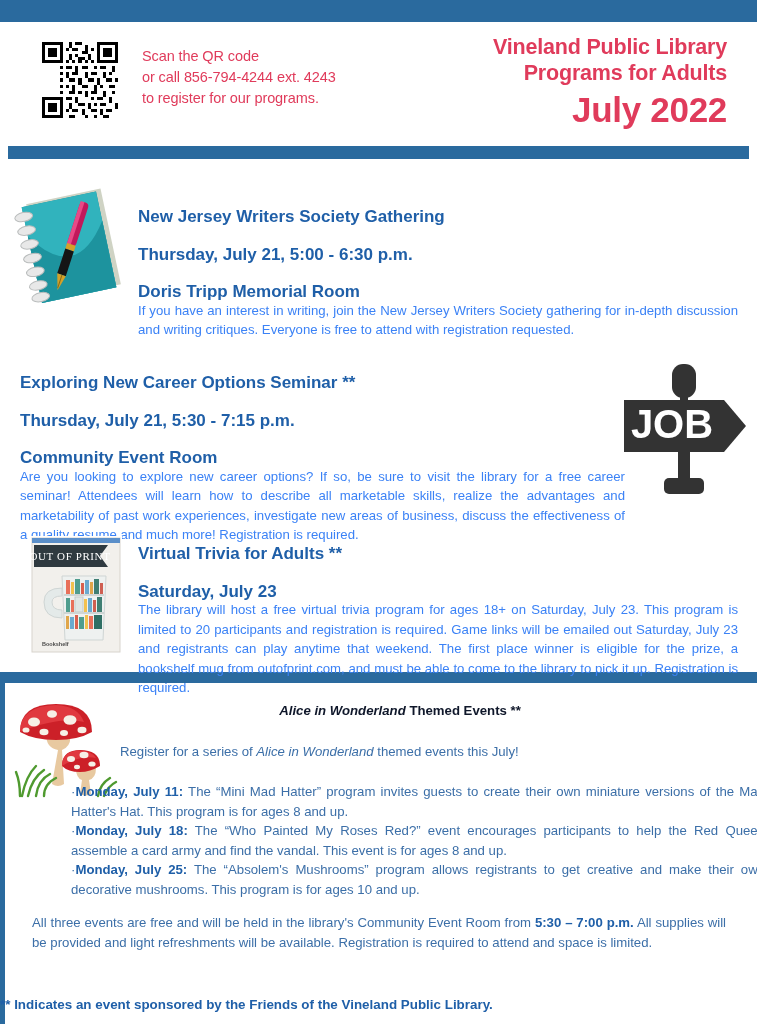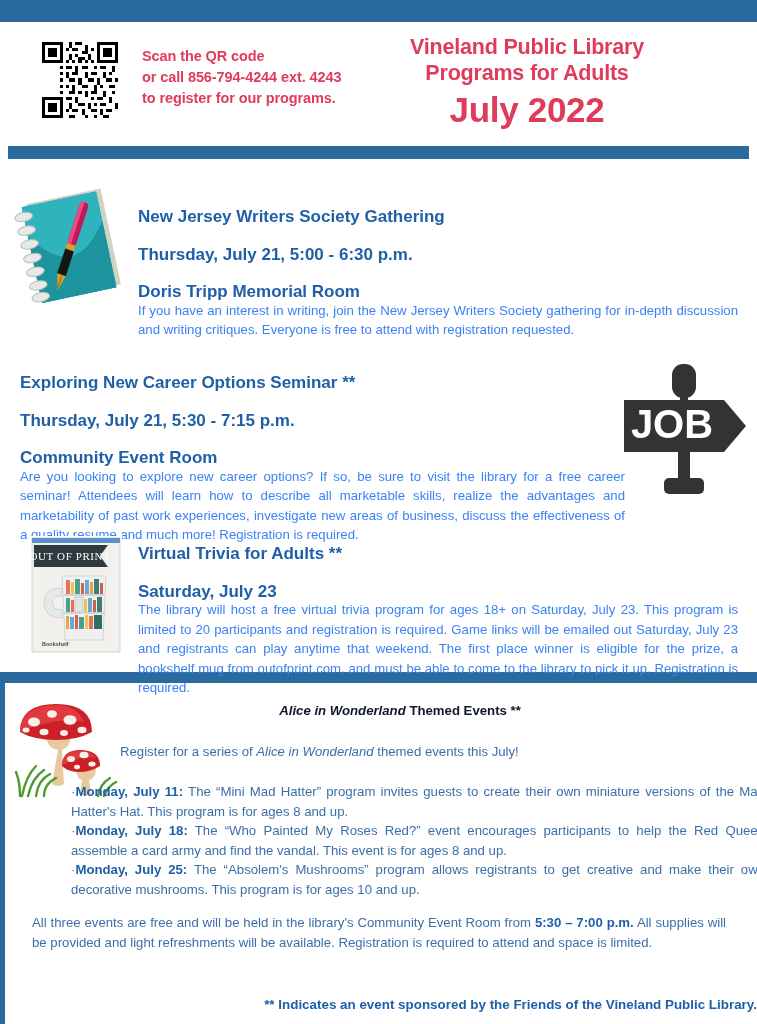--- a/index.html
+++ b/index.html
@@ -32,25 +32,25 @@
   }
 
   
   .header { position: absolute; left: 0; top: 22px; width: 757px; height: 124px; }
   .qr {
     position: absolute; left: 42px; top: 20px; width: 76px; height: 76px;
     image-rendering: pixelated;
   }
   .scan-text {
     position: absolute; left: 142px; top: 24px;
-    color: #E03B5B; font-weight: bold; font-size: 14.5px; line-height: 21px;
+    color: #E03B5B; font-weight: normal; font-size: 14.5px; line-height: 21px;
     letter-spacing: -0.1px;
   }
   .masthead {
-    position: absolute; right: 30px; top: 12px; width: 400px; text-align: center;
+    position: absolute; right: 30px; top: 12px; width: 400px; text-align: right;
     color: #E03B5B;
   }
   .masthead .l1, .masthead .l2 {
     font-size: 21.5px; font-weight: bold; line-height: 26px; letter-spacing: -0.2px;
   }
   .masthead .l3 {
     font-size: 35px; font-weight: bold; line-height: 44px; margin-top: 2px;
     letter-spacing: -0.3px;
   }
 
@@ -93,21 +93,21 @@
   }
   .alice-list b { color: #1F5FA8; font-weight: bold; }
 
   .alice-close {
     position: absolute; left: 32px; top: 913px; width: 694px;
     color: #3C6FA8; font-size: 13.2px; line-height: 19.6px; text-align: justify;
   }
   .alice-close b { color: #1F5FA8; font-weight: bold; }
 
   .footnote {
-    position: absolute; left: 0; top: 997px; width: 757px; text-align: right;
+    position: absolute; left: 0; top: 997px; width: 757px; text-align: left;
     color: #1F5FA8; font-weight: bold; font-size: 13.4px;
   }
 </style>
 </head>
 <body>
 
 <div class="bar-top"></div>
 <div class="bar-inset"></div>
 <div class="bar-full"></div>
 <div class="edge-left"></div>

